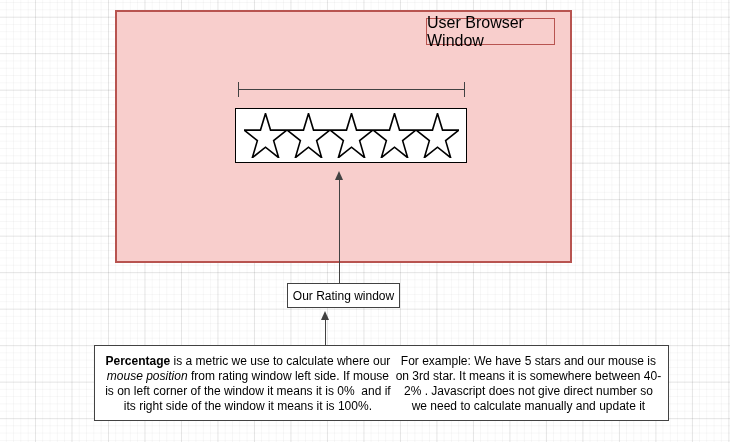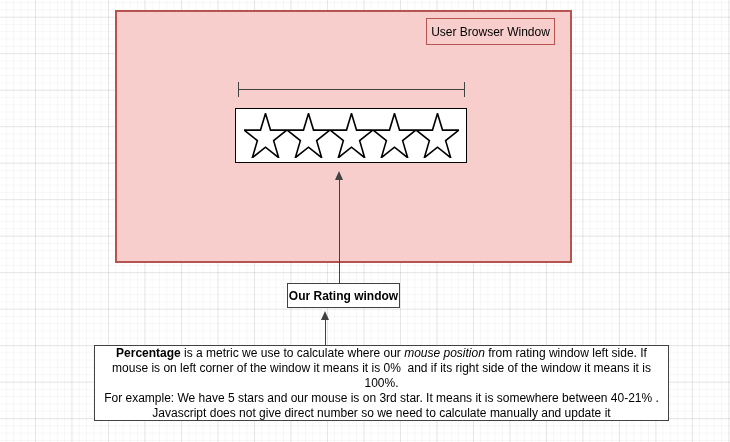--- a/index.html
+++ b/index.html
@@ -32,21 +32,21 @@
     background: var(--window-fill, #f8cecc);
     border: 2px solid var(--window-border, #b85450);
   }
   .uwb-label {
     position: absolute;
     top: 6px; right: 15px;
     width: 129px; height: 27px;
     background: var(--window-fill, #f8cecc);
     border: 1px solid var(--window-border, #b85450);
     display: flex; align-items: center; justify-content: center;
-    font-size: 12px;
+    font-size: 16px;
   }
 
   
   .measure-label {
     position: absolute;
     left: 121px; top: 53px; width: 227px;
     text-align: center;
     font-size: 12px;
     white-space: nowrap;
   }
@@ -97,35 +97,34 @@
   
   .rating-box {
     position: absolute;
     left: 287px; top: 283px;
     width: 113px; height: 25px;
     background: #ffffff;
     border: 1px solid var(--shape-border, #424242);
     display: flex; align-items: center; justify-content: center;
     font-size: 12px;
     white-space: nowrap;
-    font-weight: bold;
   }
 
   
   .note-box {
     position: absolute;
     left: 94px; top: 345px;
     width: 575px; height: 76px;
     background: #ffffff;
     border: 1px solid var(--shape-border, #424242);
-    display: flex; flex-direction: column; justify-content: center;
+    display: flex; flex-direction: row; justify-content: center;
     text-align: center;
     font-size: 12px;
     line-height: 15px;
-    padding: 16px 6px;
+    padding: 8px 6px;
   }
   .note-box p { white-space: pre-wrap; }
 </style>
 </head>
 <body>
 
 <div class="canvas">
 
   <div class="browser-window">
     <div class="uwb-label">
@@ -170,16 +169,16 @@
     <span>Our Rating window</span>
   </div>
 
   <div class="arrow arrow-to-rating">
     <div class="arrow-head"></div>
     <div class="arrow-line"></div>
   </div>
 
   <div class="note-box">
     <p><b>Percentage</b><span> is a metric we use to calculate where our </span><i>mouse position</i><span> from rating window left side. If mouse is on left corner of the window it means it is 0%  and if its right side of the window it means it is 100%.</span></p>
-    <p>For example: We have 5 stars and our mouse is on 3rd star. It means it is somewhere between 40-21% . Javascript does not give direct number so we need to calculate manually and update it</p>
+    <p>For example: We have 5 stars and our mouse is on 3rd star. It means it is somewhere between 40-2% . Javascript does not give direct number so we need to calculate manually and update it</p>
   </div>
 
 </div>
 
 </body></html>

